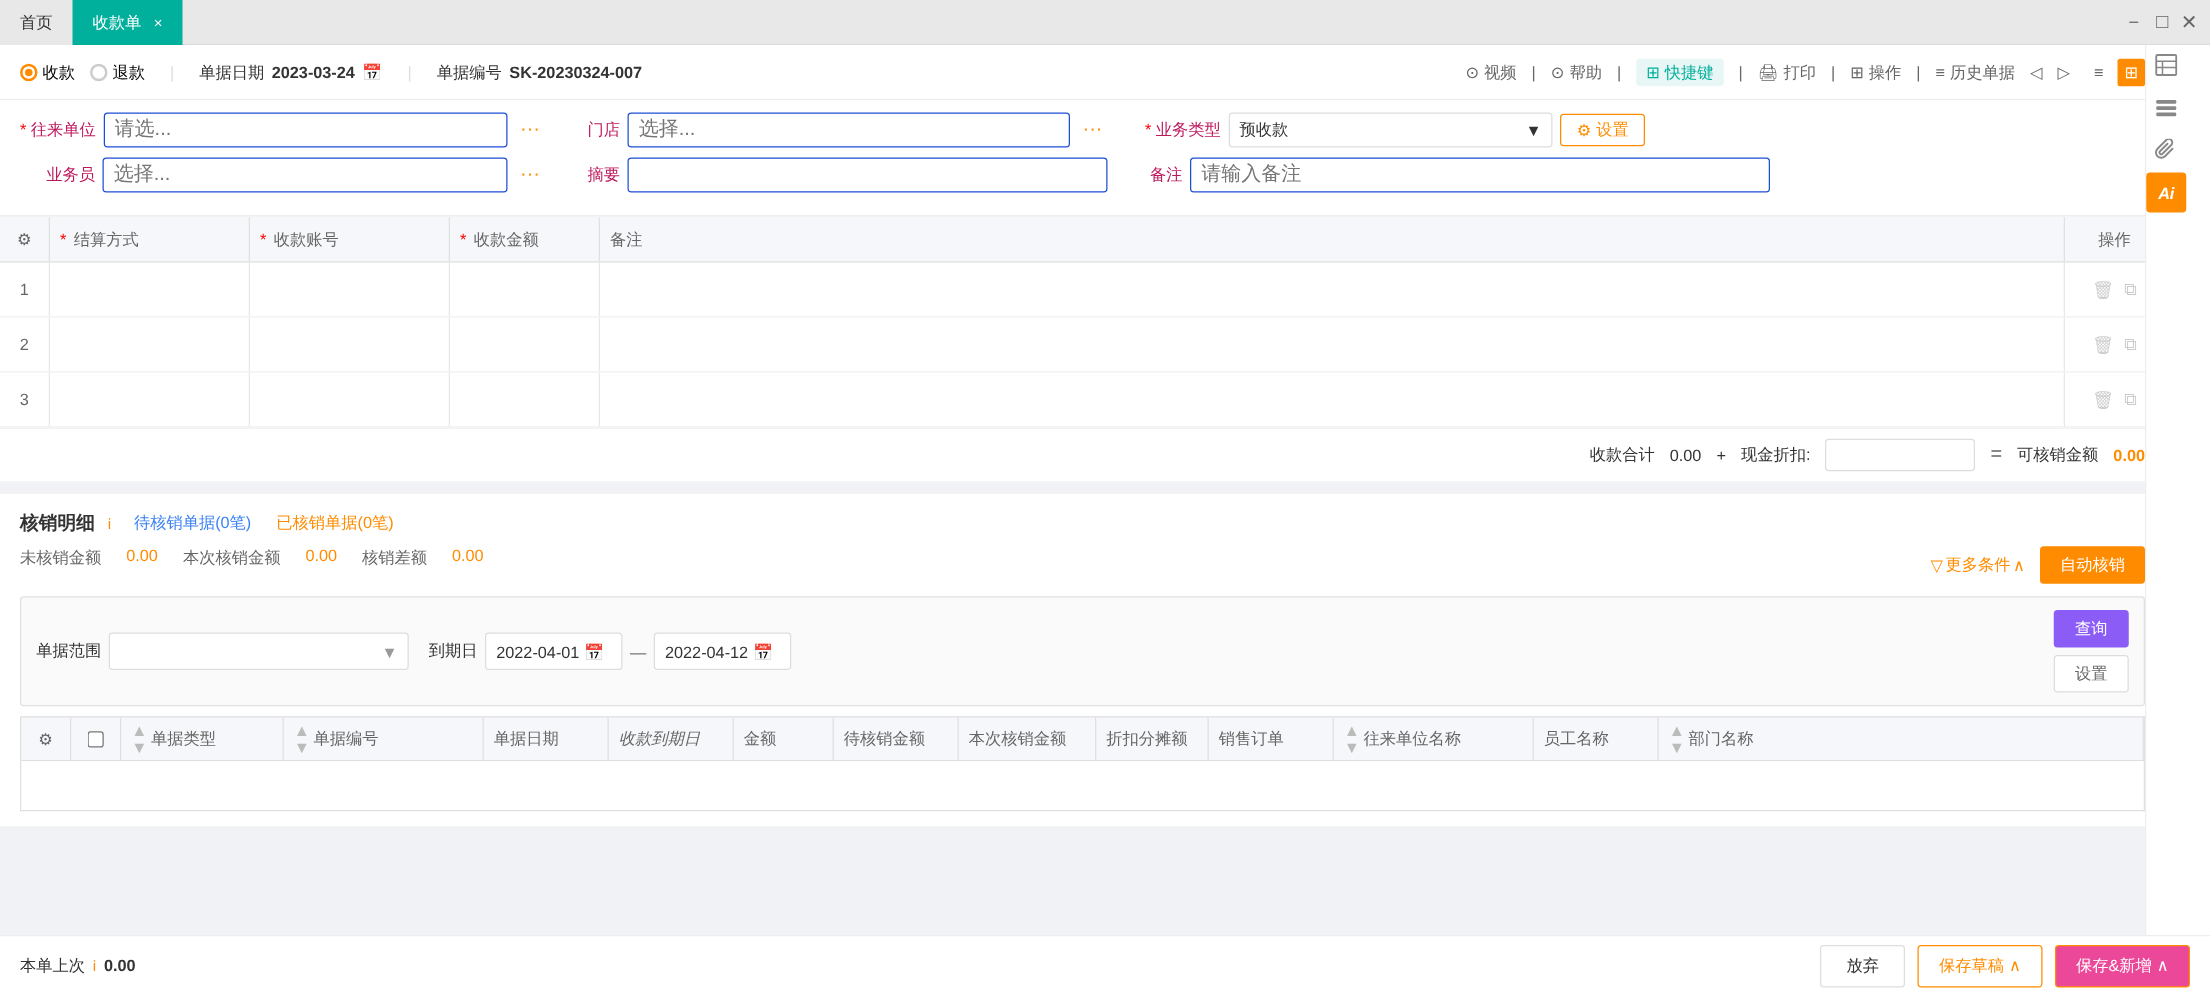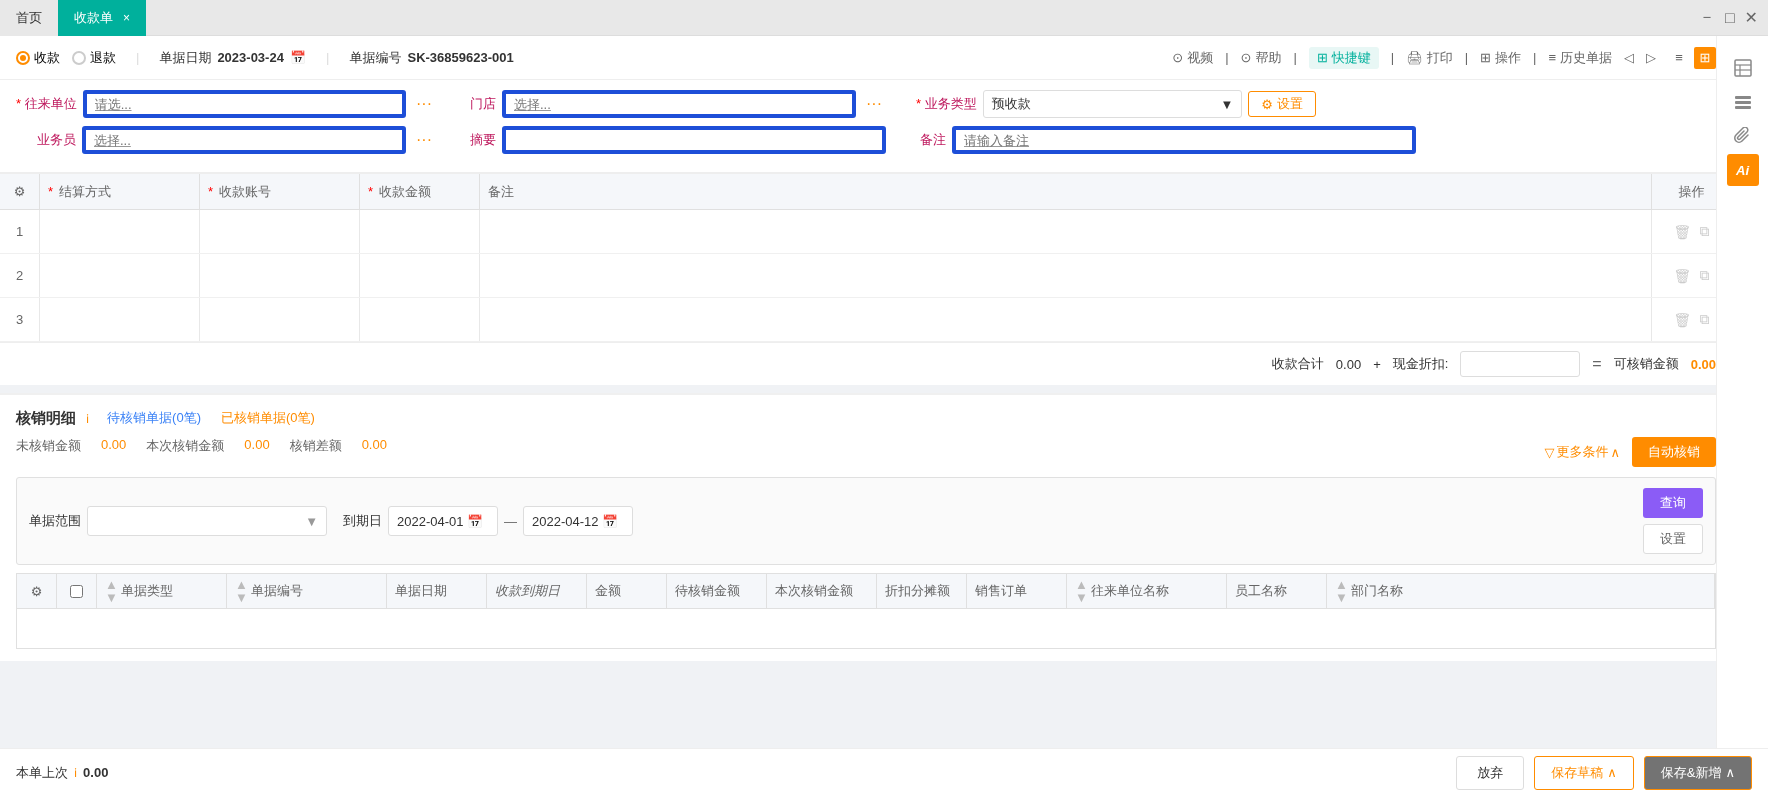--- a/index.html
+++ b/index.html
@@ -42,24 +42,23 @@
 
     
     .form-area {
       background: #fff; padding: 10px 16px; border-bottom: 1px solid #eee;
     }
     .form-row { display: flex; align-items: center; gap: 0; margin-bottom: 8px; }
     .form-field { display: flex; align-items: center; gap: 6px; flex: 1; }
     .form-label { color: #be185d; white-space: nowrap; min-width: 60px; text-align: right; }
     .form-label.required::before { content: '* '; color: red; }
     .form-input {
-      flex: 1; height: 28px; border: 4px solid #1d4ed8; border-radius: 3px;
-      padding: 0 8px; color: #999; font-size: 13px; outline: none;
+      flex: 1; height: 28px; border: 1px solid #1d4ed8; border-radius: 3px;
+      padding: 0 8px; color: #999; font-size: 16px; outline: none;
       background: #fff;
-      text-decoration: underline;
     }
     .more-btn { color: #ff8c00; cursor: pointer; padding: 0 4px; font-size: 16px; }
     .form-divider { width: 30px; }
     .select-input {
       flex: 1; height: 28px; border: 1px solid #ddd; border-radius: 3px;
       padding: 0 8px; color: #333; font-size: 13px; display: flex;
       align-items: center; justify-content: space-between; cursor: pointer;
       background: #fff;
     }
     .settings-btn {
@@ -172,31 +171,31 @@
     .btn-abandon {
       background: #fff; border: 1px solid #ddd; color: #333;
       padding: 7px 20px; border-radius: 3px; cursor: pointer; font-size: 13px;
     }
     .btn-save-draft {
       background: #fff; border: 1px solid #ff8c00; color: #ff8c00;
       padding: 7px 16px; border-radius: 3px; cursor: pointer; font-size: 13px;
       display: flex; align-items: center; gap: 4px;
     }
     .btn-save-new {
-      background: #737373; border: 1px solid #ff8c00; color: #fff;
+      background: #ec4899; border: 1px solid #ff8c00; color: #fff;
       padding: 7px 16px; border-radius: 3px; cursor: pointer; font-size: 13px;
       display: flex; align-items: center; gap: 4px; text-align: center;
     }
 
     
     .right-sidebar {
       position: fixed; right: 0; top: 36px; bottom: 48px;
       width: 52px; background: #fff; border-left: 1px solid #eee;
-      display: flex; flex-direction: column; align-items: center;
-      padding-top: 16px; gap: 2px;
+      display: flex; flex-direction: column; align-items: flex-start;
+      padding-top: 0; gap: 2px;
     }
     .sidebar-icon {
       width: 32px; height: 32px; display: flex; align-items: center;
       justify-content: center; cursor: pointer; border-radius: 3px;
       color: #666; font-size: 16px;
     }
     .sidebar-icon.active { background: #ff8c00; color: #fff; }
 
     .info-icon { color: #ff8c00; font-size: 12px; cursor: pointer; }
 
@@ -236,21 +235,21 @@
     </div>
     <span class="toolbar-sep">|</span>
     <div class="date-field">
       <span>单据日期</span>
       <strong>2023-03-24</strong>
       <span class="date-icon">📅</span>
     </div>
     <span class="toolbar-sep">|</span>
     <div class="date-field">
       <span>单据编号</span>
-      <strong>SK-36859623-001</strong>
+      <strong>SK-20230324-007</strong>
     </div>
     <div class="toolbar-right">
       <div class="toolbar-btn">
         <span>⊙</span>
         <span>视频</span>
       </div>
       <span>|</span>
       <div class="toolbar-btn">
         <span>⊙</span>
         <span>帮助</span>

